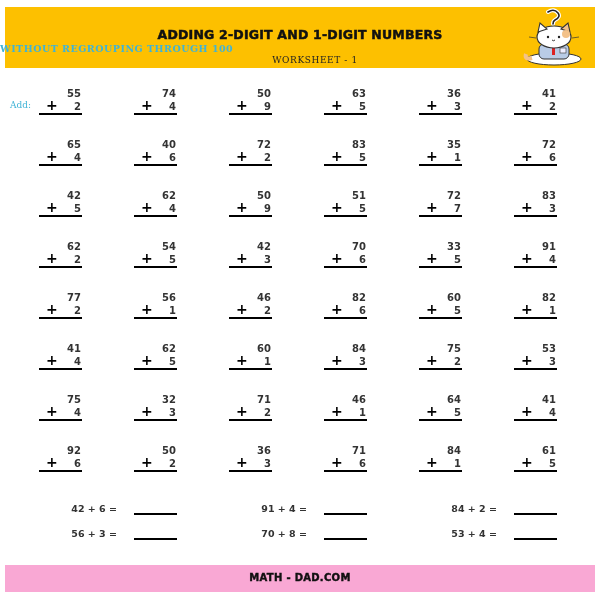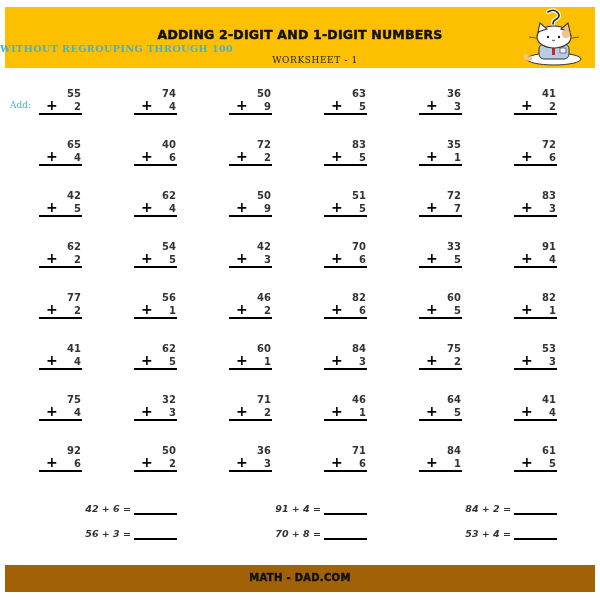--- a/index.html
+++ b/index.html
@@ -39,24 +39,24 @@
   }
   .prob .bot {
     position:absolute; right:2px; top:13px; font-size:10px; font-weight:bold; color:#333; line-height:11px;
   }
   .prob .rule {
     position:absolute; left:0; top:25px; width:43px; height:2px; background:#000;
   }
   .eq {
     position:absolute; height:16px; font-size:9.5px; font-weight:bold; color:#333;
   }
-  .eq .expr { position:absolute; right:46px; top:2px; white-space:nowrap;font-style:italic; }
+  .eq .expr { position:absolute; right:60px; top:2px; white-space:nowrap; }
   .eq .blank { position:absolute; right:0; top:12px; width:43px; height:2px; background:#000; }
   .footer {
-    position:absolute; left:5px; top:565px; width:590px; height:27px; background:#a16207;
+    position:absolute; left:5px; top:565px; width:590px; height:27px; background:#f9a8d4;
   }
   .footer-text {
     position:absolute; left:0; width:590px; top:7px; text-align:center;
     font-size:10px; font-weight:bold; color:#111; letter-spacing:0.3px;
     -webkit-text-stroke:0.4px #111;
   }
 </style>
 </head>
 <body>
 

